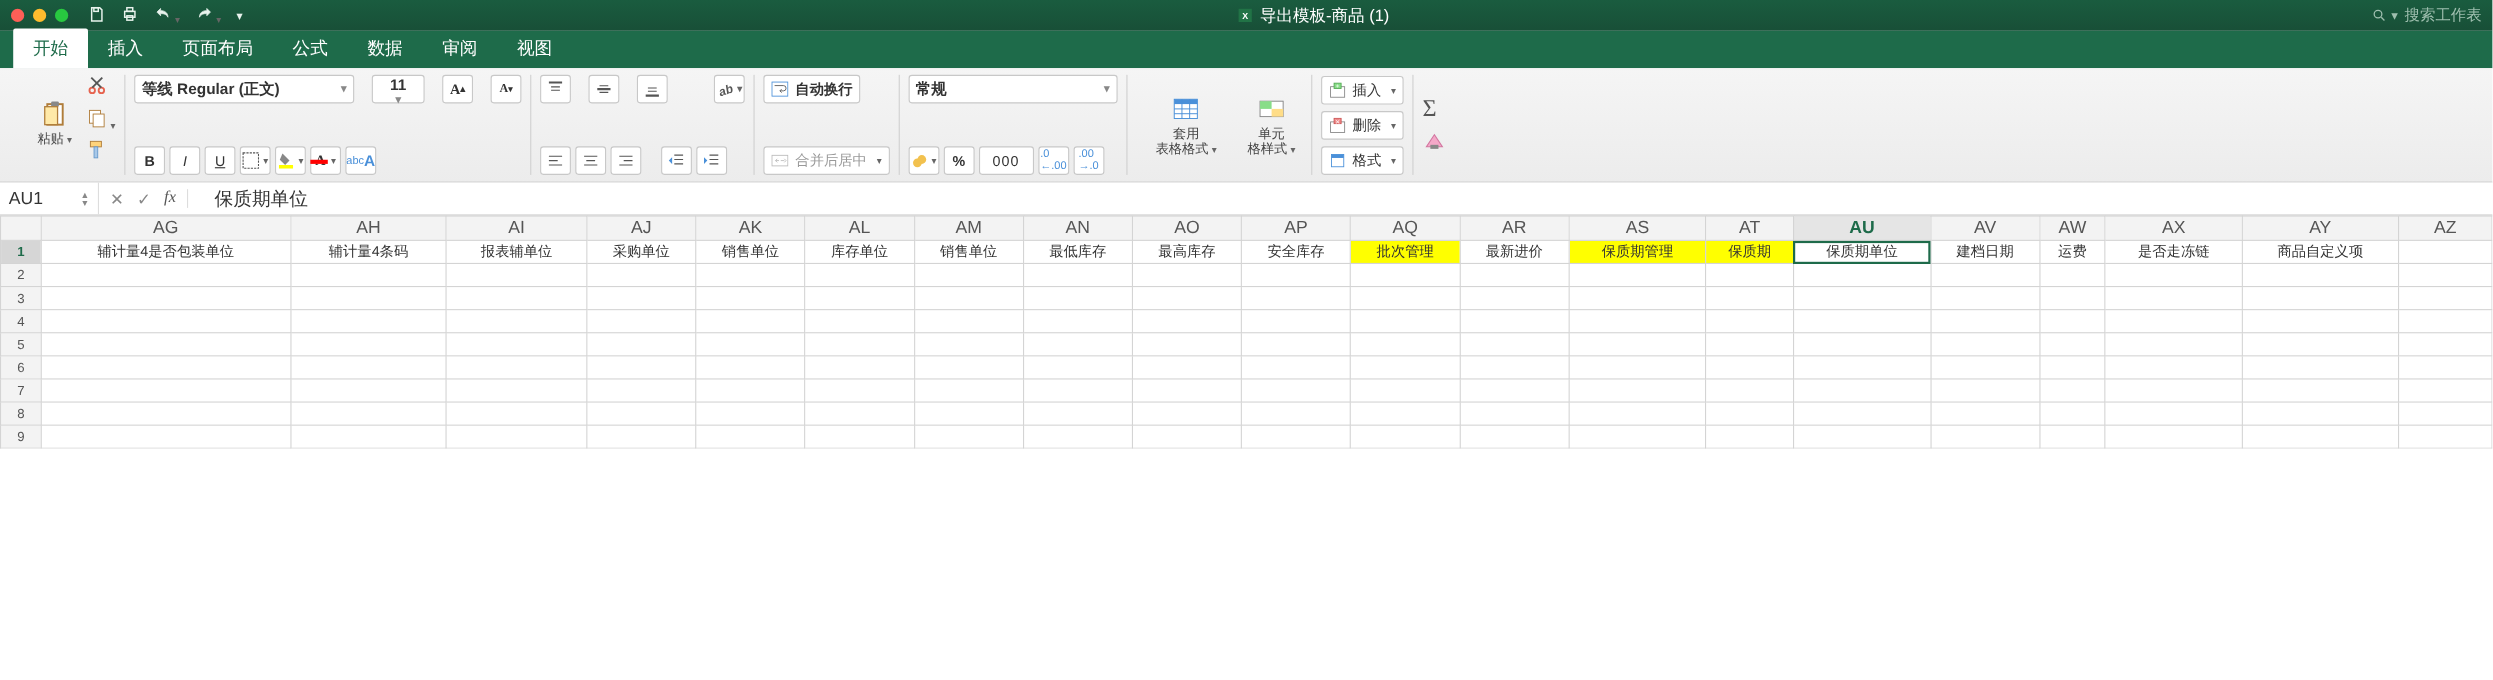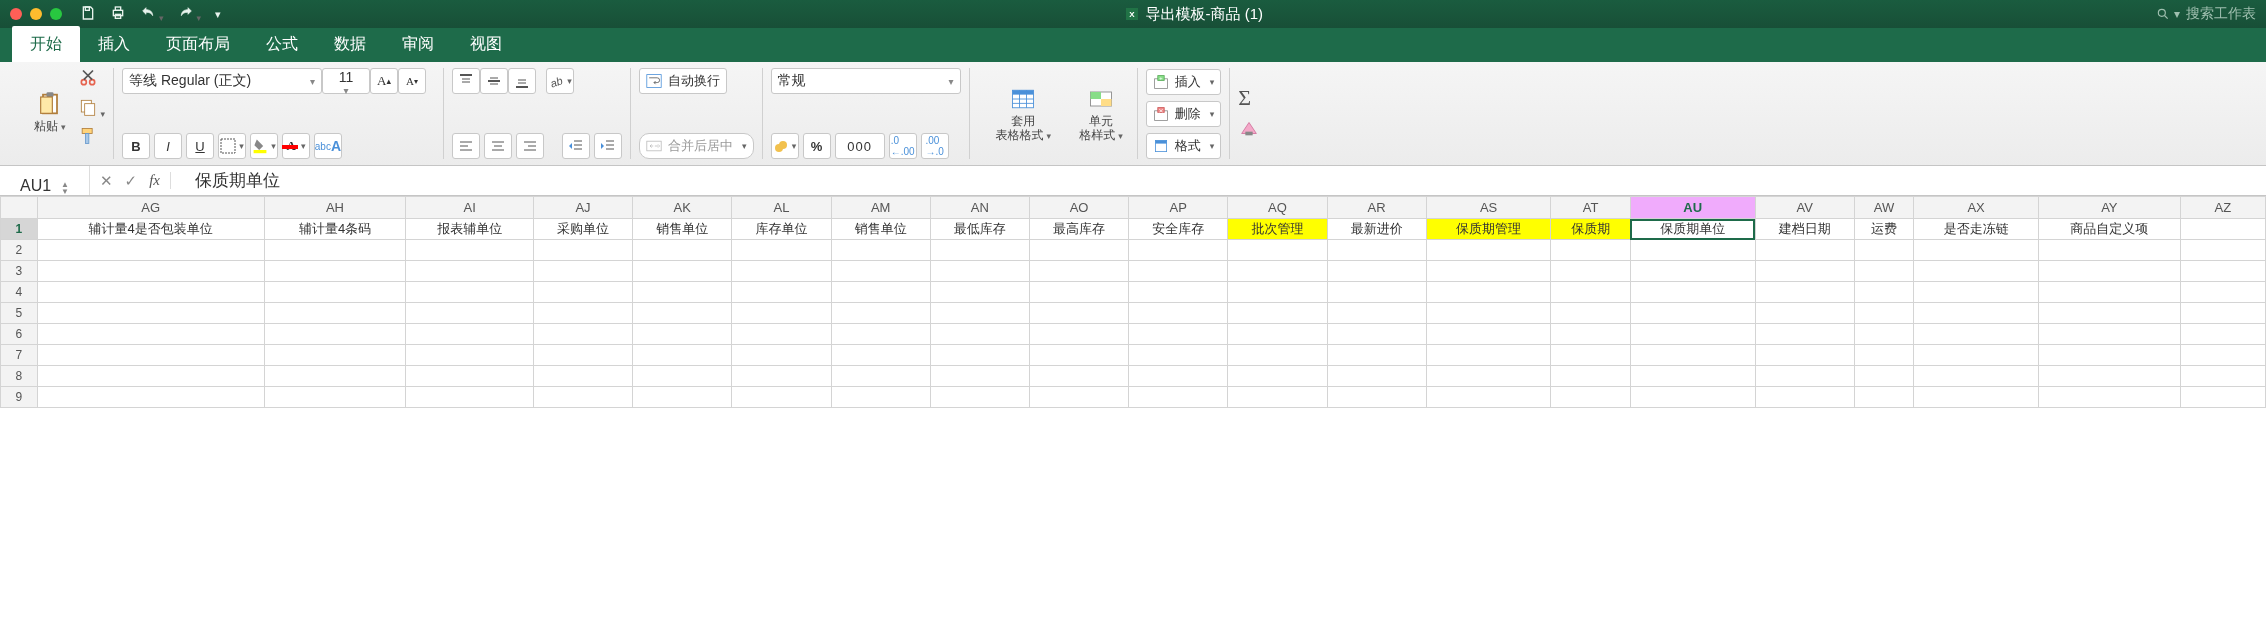--- a/index.html
+++ b/index.html
@@ -19,48 +19,48 @@
 
 
 .tabs { height: 34px; background: #1e6b4a; display:flex; align-items:flex-end; padding-left:12px; }
 .tab { padding: 8px 18px 7px; color:#fff; font-size:16px; cursor:pointer; }
 .tab.active { background:#fff; color:#1e6b4a; border-top-left-radius:2px; border-top-right-radius:2px; font-weight:500; }
 
 
 .ribbon { height: 104px; background: linear-gradient(#f5f5f5,#ececec); border-bottom:1px solid #c5c5c5; display:flex; align-items:stretch; padding: 6px 8px; overflow:hidden; }
 .group { display:flex; flex-direction:column; justify-content:space-between; padding: 0 8px; border-right:1px solid #d0d0d0; }
 .group:last-child { border-right:none; }
-.grow { display:flex; gap:0; align-items:flex-end; }
+.grow { display:flex; gap:16px; align-items:flex-end;font-weight:bold; }
 .btn { border:1px solid #c8c8c8; background:#fff; border-radius:3px; height:26px; display:flex; align-items:center; justify-content:center; padding:0 6px; cursor:pointer; font-size:13px; }
 .btn.small { width:28px; padding:0; }
 .btn.wide { min-width:50px; }
 .btn svg { width:16px; height:16px; fill:#555;}
 .dropdown-caret::after { content:"▾"; font-size:9px; margin-left:3px; color:#666; }
 .big-btn { display:flex; flex-direction:column; align-items:center; justify-content:center; padding:4px 6px; cursor:pointer; font-size:12px; gap:2px; height:88px;margin-left:12px; }
 .big-btn svg { width:28px; height:28px; }
 .lbl { font-size:12px; color:#444; text-align:center; line-height:1.15; }
 .font-select { border:1px solid #c8c8c8; background:#fff; height:26px; padding:0 6px; display:flex; align-items:center; border-radius:3px; font-size:14px; min-width:200px; justify-content:space-between; }
 .size-select { min-width:48px;flex-direction:column; }
 .row2 { display:flex; gap:4px; align-items:center; }
 
 
 .fbar { height:30px; border-bottom:1px solid #c5c5c5; display:flex; align-items:center; font-size:16px; background:#fff; }
-.namebox { width:90px; padding:0 20px; border-right:1px solid #ddd; display:flex; align-items:flex-end; justify-content:space-between; height:100%; }
+.namebox { width:90px; padding:0 8px; border-right:1px solid #ddd; display:flex; align-items:center; justify-content:space-between; height:100%; }
 .namebox-btns { display:flex; flex-direction:column; font-size:8px; color:#888; line-height:7px; margin-left:4px; }
 .fbar-btns { display:flex; gap:12px; padding:0 10px; color:#888; align-items:center; }
 .fbar-btns span { cursor:pointer; font-size:15px; }
 .fx { font-style:italic; font-family:Georgia,serif; color:#555; border-right:1px solid #ddd; padding-right:10px; margin-right:8px; }
 .formula-input { flex:1; padding:0 6px; font-size:17px; }
 
 
 .grid-wrap { overflow:hidden; }
 table.grid { border-collapse:collapse; width:100%; table-layout:fixed; }
 .grid th, .grid td { border:1px solid #d4d4d4; height:21px; font-size:13px; text-align:center; white-space:nowrap; overflow:hidden; padding:0 2px; }
-.grid th { background:#f3f3f3; font-weight:normal; color:#555; height:22px; font-size:13px; }
-.grid th.active-col { background:#f0abfc; color:#1e6b4a; font-weight:bold; }
+.grid th { background:#f3f3f3; font-weight:normal; color:#555; height:22px; font-size:16px; }
+.grid th.active-col { background:#e5e5e5; color:#1e6b4a; font-weight:bold; }
 .grid .rowhdr { background:#f3f3f3; width:26px; color:#555; font-size:12px; text-align:center; }
 .grid .rowhdr.active-row { background:#d6d6d6; color:#1e6b4a; font-weight:bold; }
 .grid td.hl { background:#ffff00; }
 .grid td.sel { outline:2px solid #1e6b4a; outline-offset:-2px; position:relative; }
 .corner { background:#f3f3f3; }
 
 
 .cAG{width:160px;} .cAH{width:100px;} .cAI{width:90px;} .cAJ{width:70px;} .cAK{width:70px;} .cAL{width:70px;margin-top:12px;}
 .cAM{width:70px;} .cAN{width:70px;} .cAO{width:70px;} .cAP{width:70px;} .cAQ{width:70px;} .cAR{width:70px;}
 .cAS{width:88px;} .cAT{width:56px;} .cAU{width:88px;} .cAV{width:70px;} .cAW{width:42px;} .cAX{width:88px;}
@@ -272,21 +272,21 @@
     <div class="grow">
       <div class="btn" style="gap:6px;">
         <svg viewBox="0 0 20 20" width="18" height="18">
             <rect x="1" y="2" width="18" height="16" fill="none" stroke="#4a90d9"></rect>
             <path d="M4 6h10a3 3 0 010 6h-4m0 0l2-2m-2 2l2 2" fill="none" stroke="#555"></path>
           </svg>
         <span>自动换行</span>
       </div>
     </div>
     <div class="row2">
-      <div class="btn dropdown-caret" style="gap:6px;color:#999;border-radius:10px;">
+      <div class="btn dropdown-caret" style="gap:6px;color:#999;">
         <svg viewBox="0 0 20 20" width="18" height="18">
             <rect x="1" y="4" width="18" height="12" fill="none" stroke="#bbb"></rect>
             <path d="M5 10h4M15 10h-4m-4-2l-2 2 2 2m8-4l2 2-2 2" fill="none" stroke="#bbb"></path>
           </svg>
         <span>合并后居中</span>
       </div>
     </div>
   </div>
 
   <div class="group">

